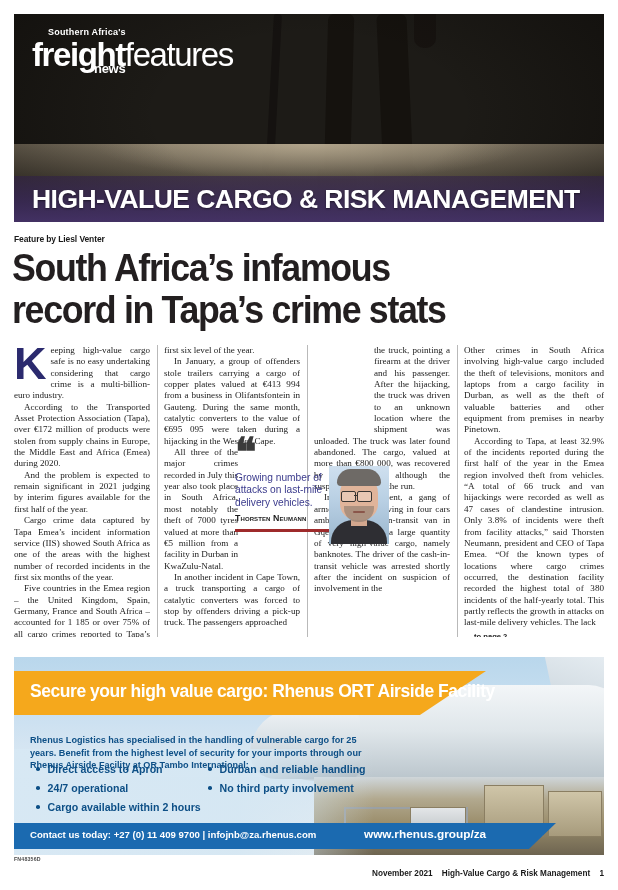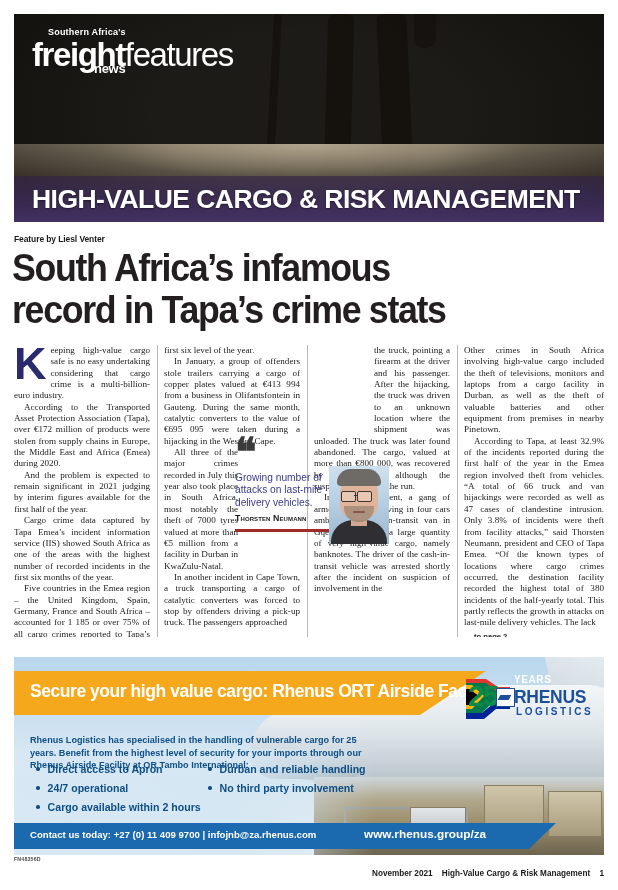--- a/index.html
+++ b/index.html
@@ -690,34 +690,20 @@
             <span class="dot"></span>
             <span>Cargo available within 2 hours</span>
           </div>
       </div>
     </div>
 
     <div class="ad-contactbar"></div>
     <div class="ad-contact">Contact us today: +27 (0) 11 409 9700 | infojnb@za.rhenus.com</div>
     <div class="ad-url">www.rhenus.group/za</div>
 
-    <div class="rhenus">
-      <svg class="rh-flag" viewBox="0 0 44 40">
-        <path d="M0 4 L22 4 L34 14 L44 14 L44 20 L30 20 L16 34 L0 34 Z" fill="#007a4d"></path>
-        <path d="M0 4 L20 4 L30 12 L44 12 L44 8 L32 8 L20 0 L0 0 Z" fill="#de3831"></path>
-        <path d="M0 34 L16 34 L28 24 L44 24 L44 30 L30 30 L18 40 L0 40 Z" fill="#002395"></path>
-        <path d="M0 6 L6 6 L18 17 L6 30 L0 30 Z" fill="#ffb612"></path>
-        <path d="M0 10 L3 10 L13 17 L3 26 L0 26 Z" fill="#000000"></path>
-      </svg>
-      <div class="rh-25">25</div>
-      <div class="rh-years">YEARS</div>
-      <div class="rh-mark"></div>
-      <div class="rh-name">RHENUS</div>
-      <div class="rh-sub">LOGISTICS</div>
-    </div>
   </div>
 
   <div class="adcode">FN48356D</div>
   <div class="footer">
     <span>November 2021</span>
     <span class="pg">High-Value Cargo &amp; Risk Management</span>
     <span class="pg">1</span>
   </div>
 
 </div>

